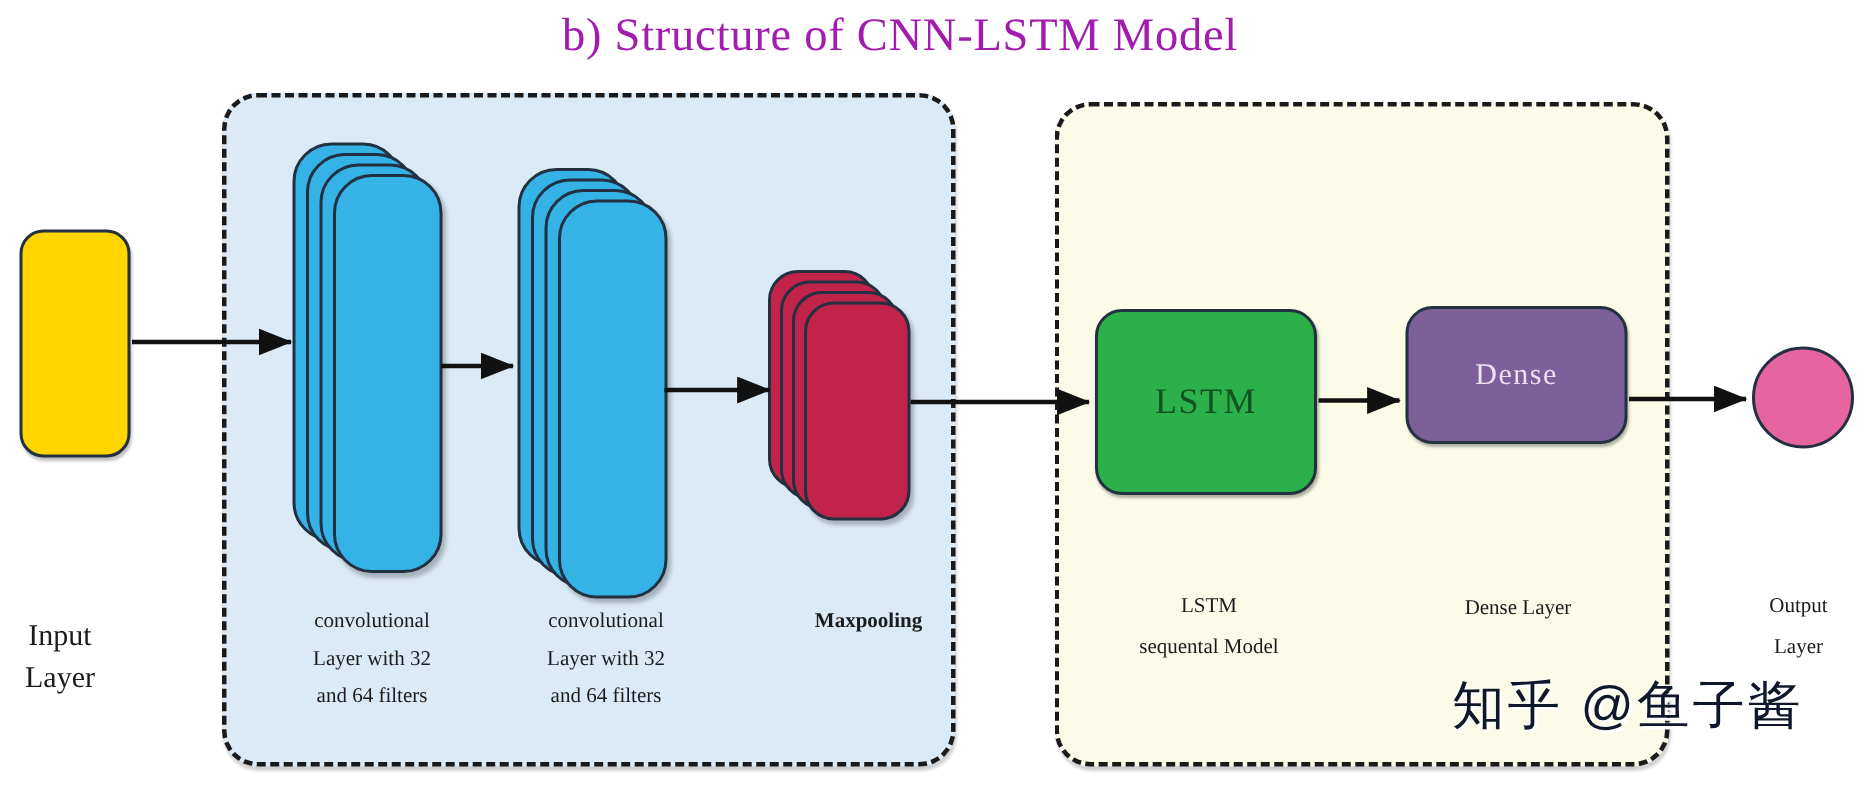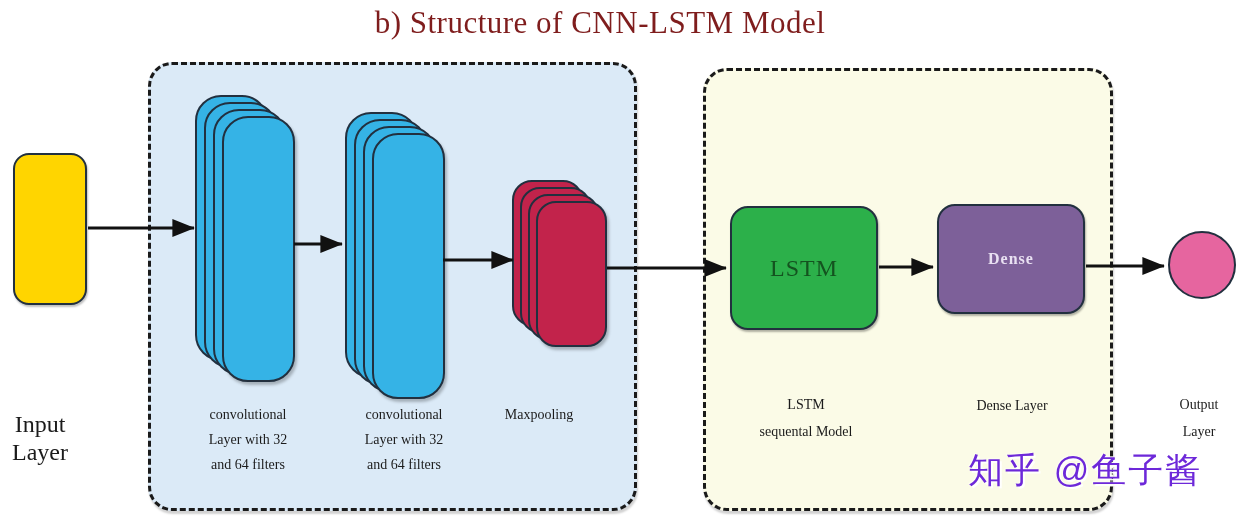--- a/index.html
+++ b/index.html
@@ -4,21 +4,21 @@
 <style>
   html,body{margin:0;padding:0;background:#ffffff;}
   .stage{
     position:relative;width:1246px;height:523px;overflow:hidden;
     background:#ffffff;
     font-family:"Liberation Serif","DejaVu Serif",serif;
     color:#1b1b1b;
   }
   .title{
     position:absolute;left:0;top:5px;width:1200px;text-align:center;
-    font-size:31px;letter-spacing:0.5px;color:#7f1d1d;
+    font-size:31px;letter-spacing:0.5px;color:#a21caf;
   }
   .container{
     position:absolute;border:3.5px dashed var(--border-dash,#1a1a1a);
     border-radius:24px;box-shadow:1px 3px 2px rgba(0,0,0,0.18);
   }
   .cnn-block{left:148px;top:62px;width:483px;height:443px;background:var(--cnn-bg,#dbeaf7);}
   .rnn-block{left:703px;top:68px;width:404px;height:437px;background:var(--rnn-bg,#fbfbe7);}
   .node{position:absolute;box-sizing:border-box;border:2.5px solid var(--outline,#22303f);}
   .input-node{
     left:13px;top:153px;width:74px;height:152px;border-radius:16px;
@@ -48,43 +48,42 @@
   .rnn-node{
     display:flex;align-items:center;justify-content:center;
     border-radius:18px;box-shadow:1px 2px 2px rgba(0,0,0,0.3);
     font-size:24px;letter-spacing:1px;
   }
   .lstm-node{
     left:730px;top:206px;width:148px;height:124px;
     background:var(--lstm-fill,#2cb04a);color:var(--lstm-text,#14531f);
   }
   .dense-node{
-    left:937px;top:204px;width:148px;height:110px;
+    left:937px;top:204px;width:148px;height:92px;
     background:var(--dense-fill,#7d6099);color:var(--dense-text,#e9e1f2);
-    font-size:16px;
-    font-weight:bold;
+    font-size:20px;
   }
   .output-node{
     left:1168px;top:231px;width:68px;height:68px;border-radius:50%;
     background:var(--output-fill,#e6659f);
   }
   .arrows{position:absolute;left:0;top:0;pointer-events:none;}
   .cap{position:absolute;text-align:center;font-size:14px;line-height:25px;}
   .cap div{white-space:nowrap;}
-  .input-cap{left:0;top:410px;width:80px;line-height:28px;font-size:24px;}
+  .input-cap{left:0;top:410px;width:80px;line-height:28px;font-size:20px;}
   .conv1-cap{left:159px;top:402px;width:178px;}
   .conv2-cap{left:315px;top:402px;width:178px;}
-  .maxpool-cap{left:464px;top:402px;width:150px;}
+  .maxpool-cap{left:504px;top:402px;width:150px;font-weight:bold;}
   .lstm-cap{left:720px;top:391px;width:172px;line-height:27px;}
   .dense-cap{left:930px;top:393px;width:164px;}
   .output-cap{left:1152px;top:391px;width:94px;line-height:27px;}
   .watermark{
     position:absolute;left:968px;top:447px;z-index:5;
     font-size:35px;letter-spacing:2px;
-    color:#6d28d9;text-shadow:2px 2px 0 rgba(255,255,255,0.95), -1px -1px 0 rgba(255,255,255,0.5);
+    color:#0f172a;text-shadow:2px 2px 0 rgba(255,255,255,0.95), -1px -1px 0 rgba(255,255,255,0.5);
     font-family:"Liberation Sans","DejaVu Sans",sans-serif;
   }
 </style>
 </head>
 <body>
 
 <div class="stage">
 
   <div class="title">b) Structure of CNN-LSTM Model</div>
 

